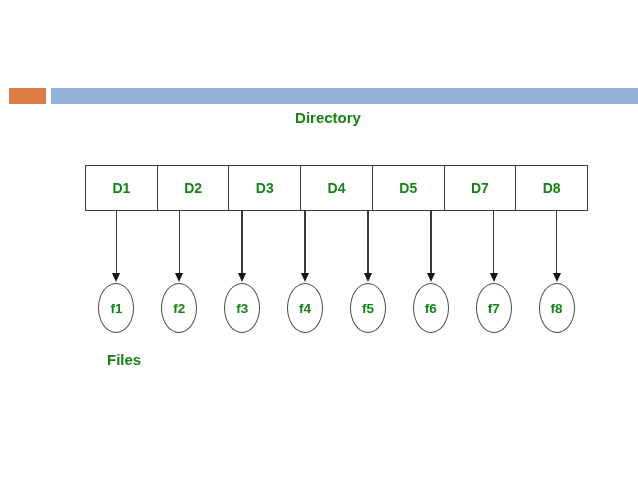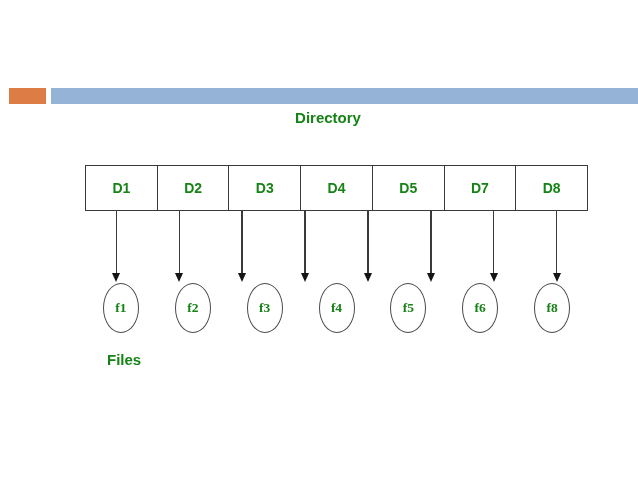--- a/index.html
+++ b/index.html
@@ -83,21 +83,20 @@
     position: absolute;
     top: 283px; left: 76px;
     width: 503px; height: 50px;
     display: flex;
   }
   .file-col {
     flex: 1;
     display: flex;
     justify-content: center;
     align-items: flex-start;
-    font-family: Liberation Serif, serif;
   }
   .ellipse {
     width: 36px; height: 50px;
     border: 1.6px solid #4a4a4a;
     border-radius: 50%;
     box-sizing: border-box;
     display: flex;
     align-items: center;
     justify-content: center;
     background: #ffffff;
@@ -182,18 +181,21 @@
       <div class="file-col">
         <div class="ellipse">f4</div>
       </div>
       <div class="file-col">
         <div class="ellipse">f5</div>
       </div>
       <div class="file-col">
         <div class="ellipse">f6</div>
       </div>
       <div class="file-col">
+        <div class="ellipse">f7</div>
+      </div>
+      <div class="file-col">
         <div class="ellipse">f8</div>
       </div>
     </div>
 
   <div class="files-label">Files</div>
 </div>
 
 </body></html>

